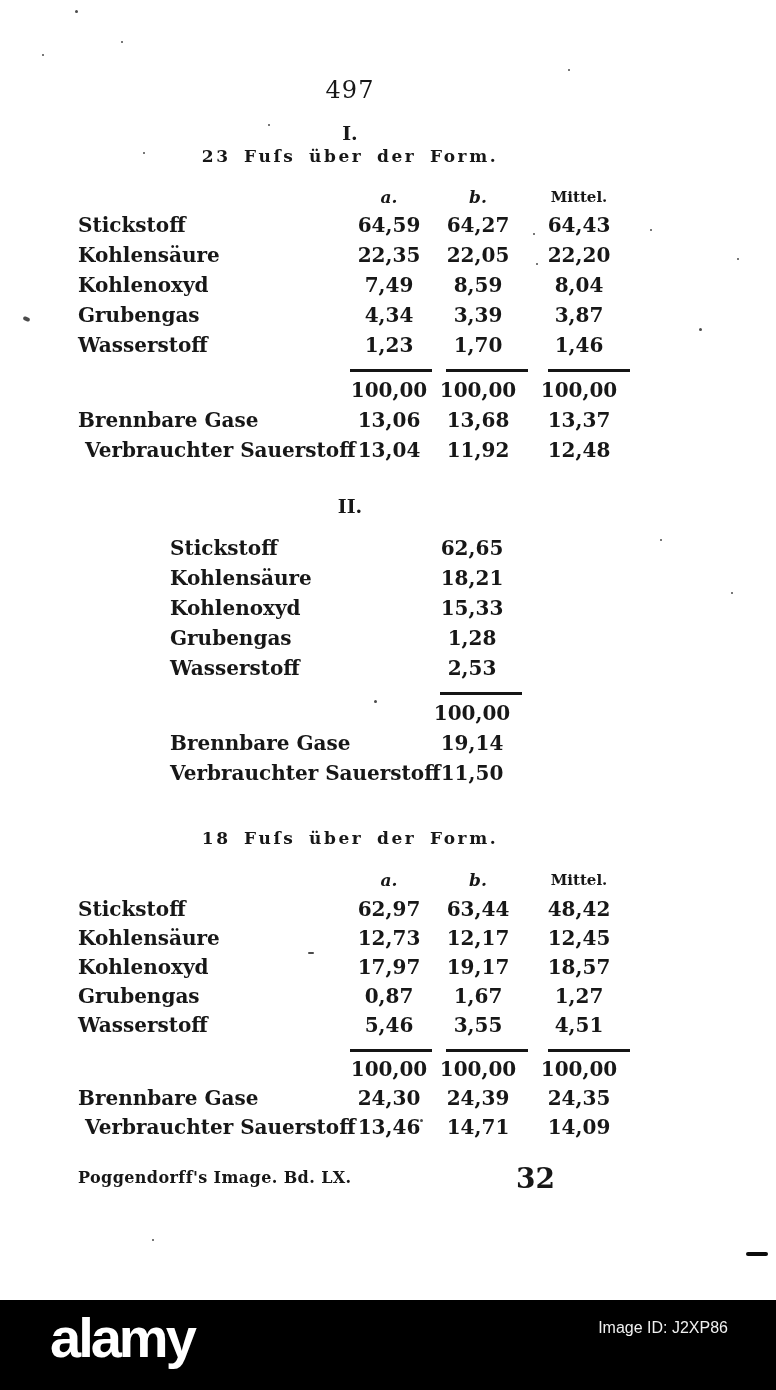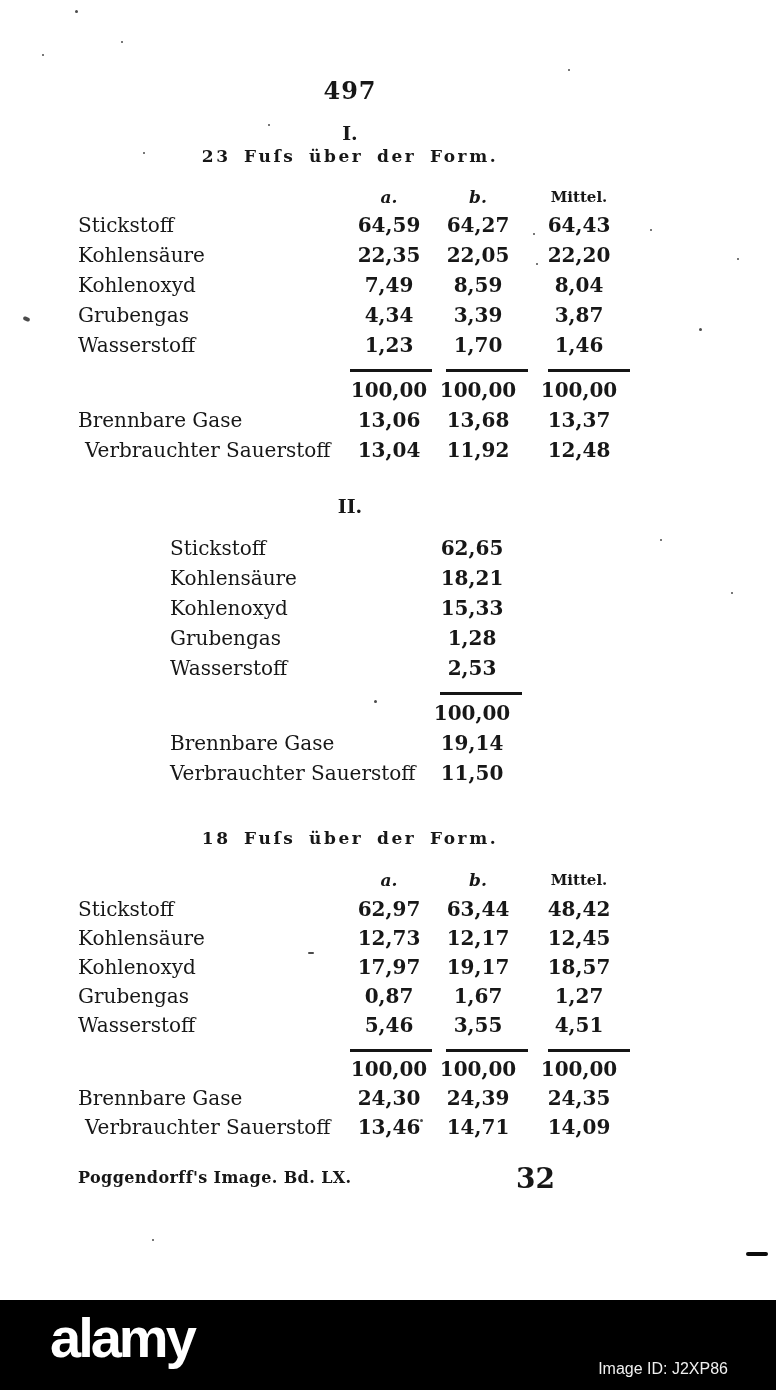--- a/index.html
+++ b/index.html
@@ -5,21 +5,21 @@
   html,body{margin:0;padding:0;background:#e8e8e8;}
   .canvas{
     position:relative;width:776px;height:1390px;margin:0 auto;
     background:#ffffff;overflow:hidden;
     font-family:"DejaVu Serif","Liberation Serif",serif;
     color:#171717;
   }
   
   .page-number{
     position:absolute;left:0;top:76px;width:700px;text-align:center;
-    font-size:24px;font-weight:bold;letter-spacing:1px;
+    font-size:24px;font-weight:normal;letter-spacing:1px;
   }
   .footer-journal{
     position:absolute;left:78px;top:1168px;
     font-size:16px;font-weight:bold;letter-spacing:.4px;
   }
   .footer-signature{
     position:absolute;left:516px;top:1162px;
     font-size:28px;font-weight:bold;
   }
   
@@ -32,41 +32,41 @@
   .sec-1{top:122px;}
   .sec-2{top:495px;}
   .sec-3{top:826px;}
   
   .tbl{display:grid;}
   .tbl3{grid-template-columns:272px 78px 100px 102px;margin-left:78px;margin-top:16px;}
   .tbl1{grid-template-columns:252px 100px;margin-left:170px;margin-top:16px;}
   .t-row{display:contents;}
   .cell{line-height:30px;}
   .sec-3 .cell{line-height:29px;}
-  .lbl{font-weight:normal;font-size:20px;white-space:nowrap;}
+  .lbl{font-weight:bold;font-size:20px;white-space:nowrap;}
   .lbl.indent{padding-left:7px;}
   .num{font-weight:bold;font-size:20px;text-align:center;white-space:nowrap;}
   .h-blank{line-height:26px;}
   .h-italic{font-style:italic;font-weight:bold;font-size:17px;text-align:center;line-height:26px;}
   .h-mittel{font-weight:bold;font-size:15px;text-align:center;line-height:26px;}
   .rule-cell{height:15px;}
   .rule{width:82px;height:3px;background:#151515;margin:9px 0 0 auto;}
   
   .sp{position:absolute;background:#2b2b2b;border-radius:50%;opacity:.85;display:block;}
   .mark-dash{position:absolute;left:746px;top:1252px;width:22px;height:4px;background:#0c0c0c;border-radius:2px;}
   
   .wm-bar{
     position:absolute;left:0;top:1300px;width:776px;height:96px;background:#000;
     font-family:"Liberation Sans","DejaVu Sans",sans-serif;
   }
   .wm-logo{
     position:absolute;left:50px;top:8px;
     color:#fff;font-size:56px;font-weight:bold;letter-spacing:-3px;line-height:60px;
   }
-  .wm-right{position:absolute;right:48px;top:16px;text-align:right;color:#fff;margin-top:41px;}
+  .wm-right{position:absolute;right:48px;top:16px;text-align:right;color:#fff;}
   .wm-id{font-size:16px;font-weight:400;color:#f0f0f0;line-height:24px;}
   .wm-url{font-size:21px;font-weight:bold;line-height:28px;}
 </style>
 </head>
 <body>
 
 <div class="canvas">
 
   <div class="page-number">497</div>
 

